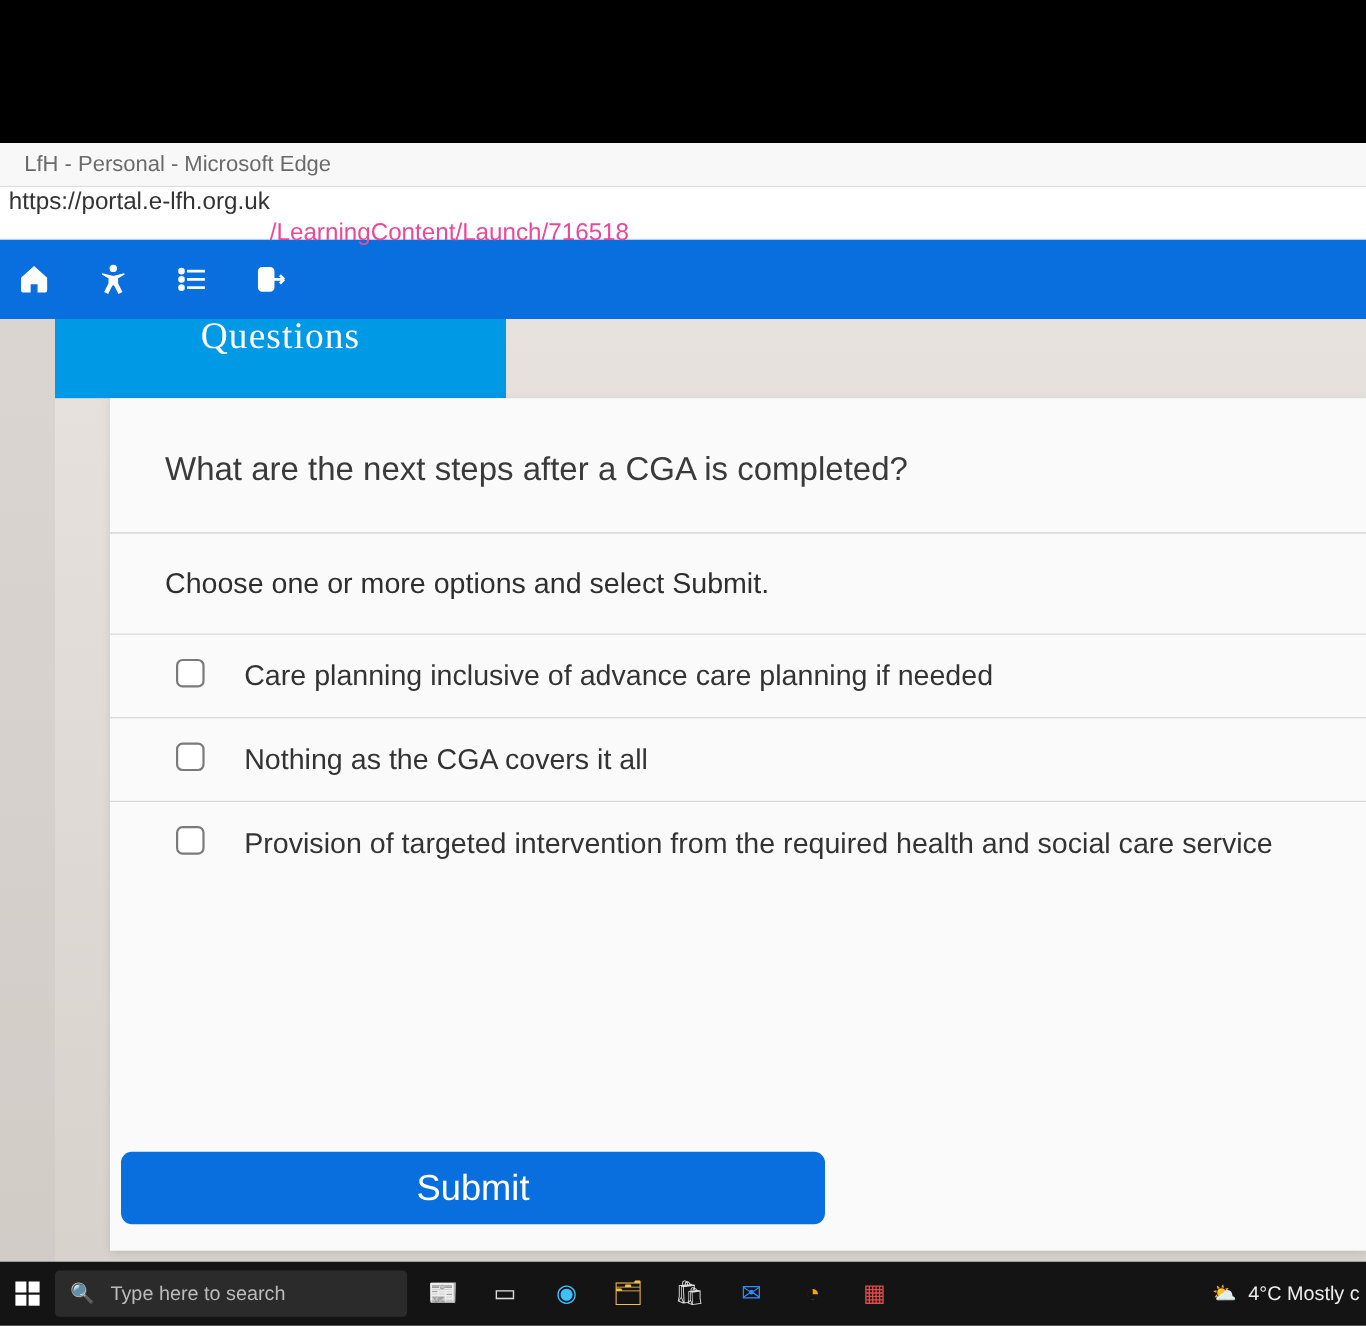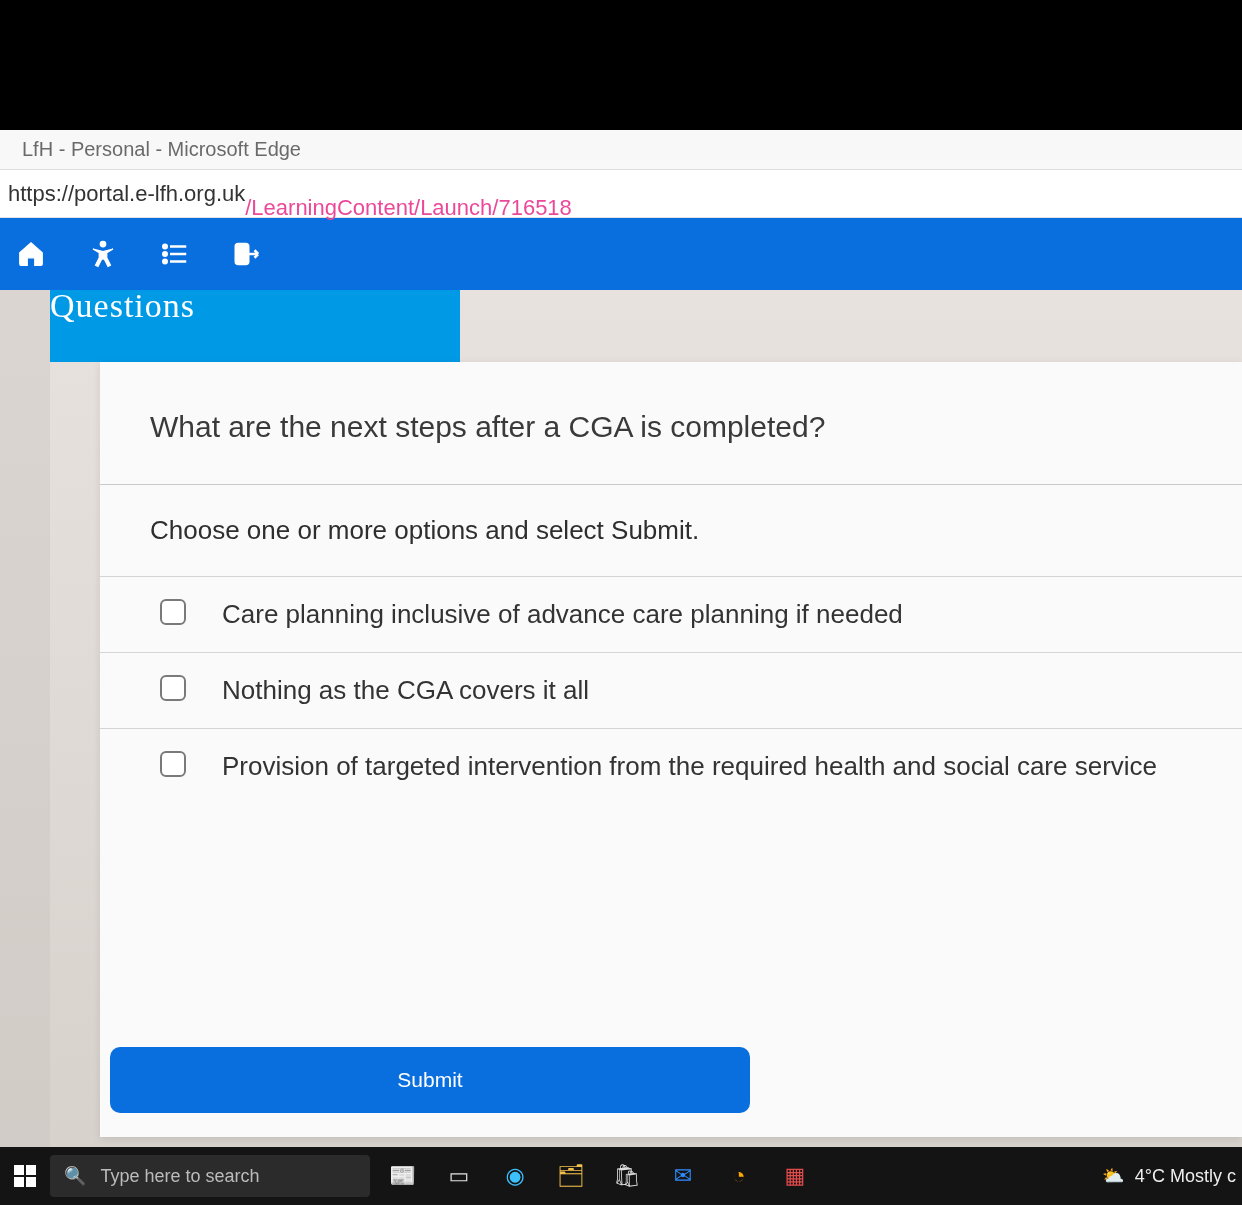--- a/index.html
+++ b/index.html
@@ -1,39 +1,39 @@
 <!DOCTYPE html>
 <html><head>
 <meta charset="utf-8">
 <style>
   * { box-sizing: border-box; margin: 0; padding: 0; }
   html, body { width: 1242px; height: 1205px; font-family: "Segoe UI", Arial, sans-serif; background: #000; overflow: hidden; }
   .screen { position: absolute; top: 130px; left: 0; right: 0; bottom: 0; background: #f2f2f2; }
   .title-bar { height: 40px; background: #f8f8f8; border-bottom: 1px solid #ddd; display: flex; align-items: center; padding-left: 22px; color: #6a6a6a; font-size: 20px; }
-  .addr-bar  { height: 48px; background: #ffffff; border-bottom: 1px solid #e0e0e0; display: flex; align-items: center; padding-left: 8px; font-size: 22px; }
+  .addr-bar  { height: 48px; background: #ffffff; border-bottom: 1px solid #e0e0e0; display: flex; align-items: flex-start; padding-left: 8px; font-size: 22px; }
   .addr-host { color: #333; }
   .addr-path { color: #ec4899; margin-top: 28px; }
   .nav-bar { height: 72px; background: #0a6fde; display: flex; align-items: center; padding-left: 14px; gap: 38px; }
   .nav-icon { color: #fff; width: 34px; height: 34px; display:flex; align-items:center; justify-content:center; cursor:pointer; }
   .nav-icon svg { width: 30px; height: 30px; fill: #fff; stroke: #fff; }
   .content-wrap { position: relative; background: linear-gradient(#e7e2de,#d8d2cd); height: calc(100% - 40px - 48px - 72px - 58px); }
   .left-pad { position:absolute; left:0; top:0; bottom:0; width:50px; background: rgba(200,195,190,0.4);}
   .tab-strip { position: relative; height: 72px; }
-  .tab { position:absolute; left:50px; top:0; height:72px; width:410px; background:#0099e6; color:#fff; display:flex; align-items:center; justify-content:flex-start; font-size:34px; font-family: Georgia, 'Times New Roman', serif; letter-spacing:1px; overflow:hidden;}
+  .tab { position:absolute; left:50px; top:0; height:72px; width:410px; background:#0099e6; color:#fff; display:flex; align-items:center; justify-content:center; font-size:34px; font-family: Georgia, 'Times New Roman', serif; letter-spacing:1px; overflow:hidden;}
   .tab span{ transform: translateY(-20px);} 
   .card { position:absolute; left:100px; right:0; top:72px; bottom:10px; background:#fafafa; box-shadow: 0 2px 8px rgba(0,0,0,0.1); display:flex; flex-direction:column; }
   .q-area { padding: 48px 50px 40px 50px; }
   .q-text { font-size: 30px; color:#3a3a3a; }
   .divider { border-top: 1px solid #c9c9c9; }
   .instr { padding: 30px 50px; font-size: 26px; font-weight:400; color:#2e2e2e; }
   .opt-row { display:flex; gap: 36px; padding: 22px 10px 22px 60px; border-top:1px solid #d4d4d4; font-size:26px; color:#333; cursor:pointer;}
   .opt-row:last-of-type{ border-bottom:1px solid #d4d4d4;}
   .chk { width:26px; height:26px; border:2px solid #7a7a7a; border-radius:6px; flex:0 0 auto; background:#fff;}
   .btn-row { display:flex; gap:24px; padding: 24px 10px 24px 10px; margin-top:auto;}
-  .btn-submit { flex: 0 0 640px; background:#0a6fde; color:#fff; font-size:21px; border:none; border-radius:10px; height:66px; cursor:pointer;}
+  .btn-submit { flex: 0 0 640px; background:#0a6fde; color:#fff; font-size:33px; border:none; border-radius:10px; height:66px; cursor:pointer;}
   .btn-feedback { flex:1; background:#e3e3e3; color:#9a9a9a; font-size:22px; border:1px solid #cfcfcf; border-radius:10px; height:66px; display:flex; align-items:center; justify-content:flex-end; padding-right:20px;}
   
   .taskbar { position:absolute; left:0; right:0; bottom:0; height:58px; background:#141414; display:flex; align-items:center; color:#ddd; font-size:18px; }
   .tb-start { width:50px; display:flex; align-items:center; justify-content:center;}
   .tb-search { background:#2b2b2b; height:42px; width:320px; border-radius:4px; display:flex; align-items:center; gap:14px; padding:0 14px; color:#bbb;}
   .tb-icons { display:flex; align-items:center; gap:26px; margin-left:18px;}
   .tb-icon { width:30px; height:30px; display:flex; align-items:center; justify-content:center; font-size:22px;}
   .tb-right { margin-left:auto; display:flex; align-items:center; gap:10px; padding-right:6px; color:#eee;}
   .win-logo{display:grid;grid-template-columns:10px 10px;grid-template-rows:10px 10px;gap:2px;}
   .win-logo span{background:#fff;}

